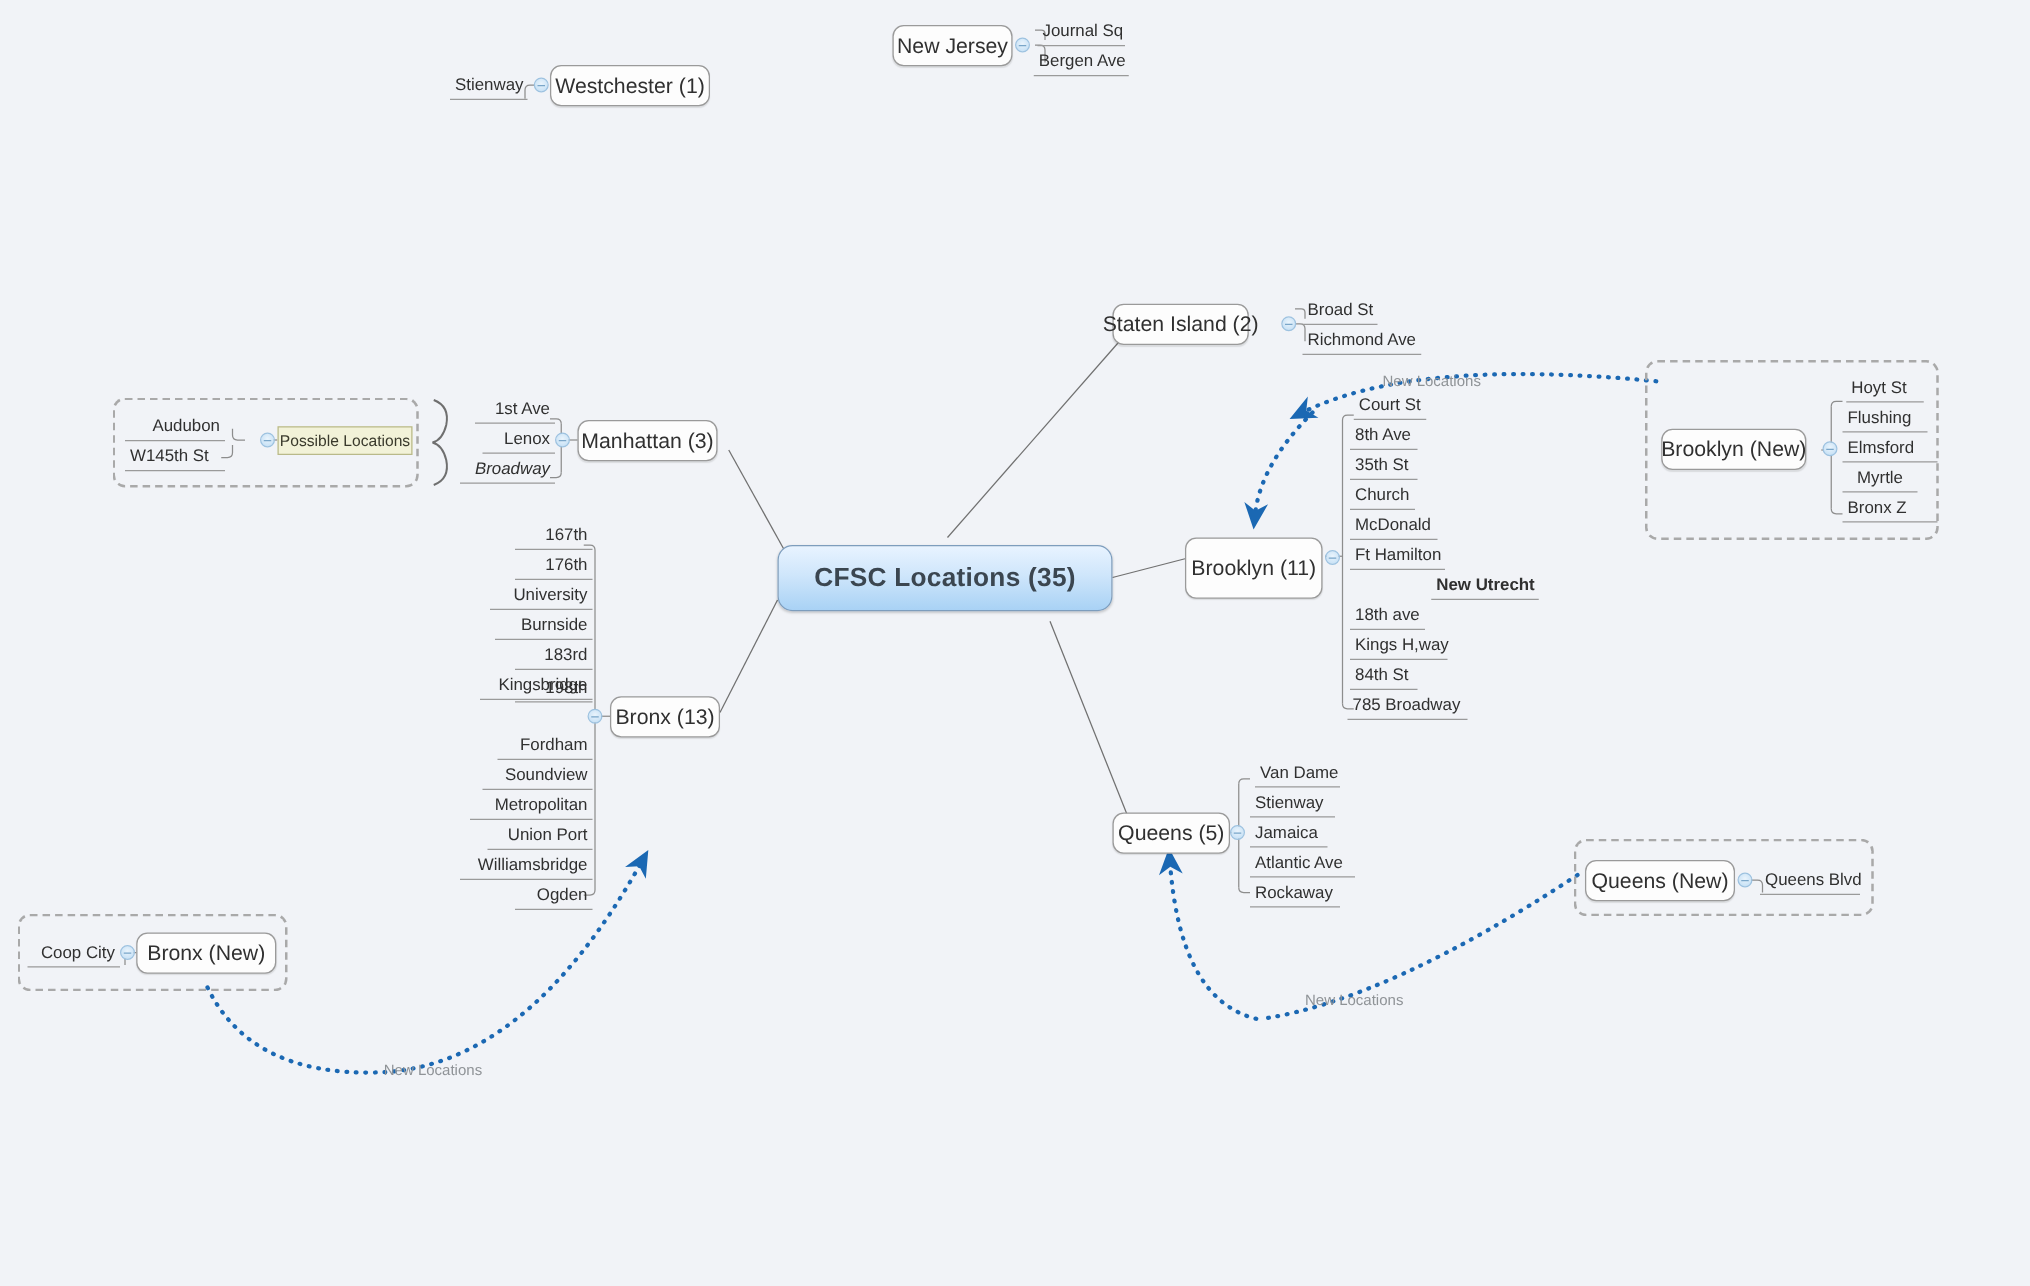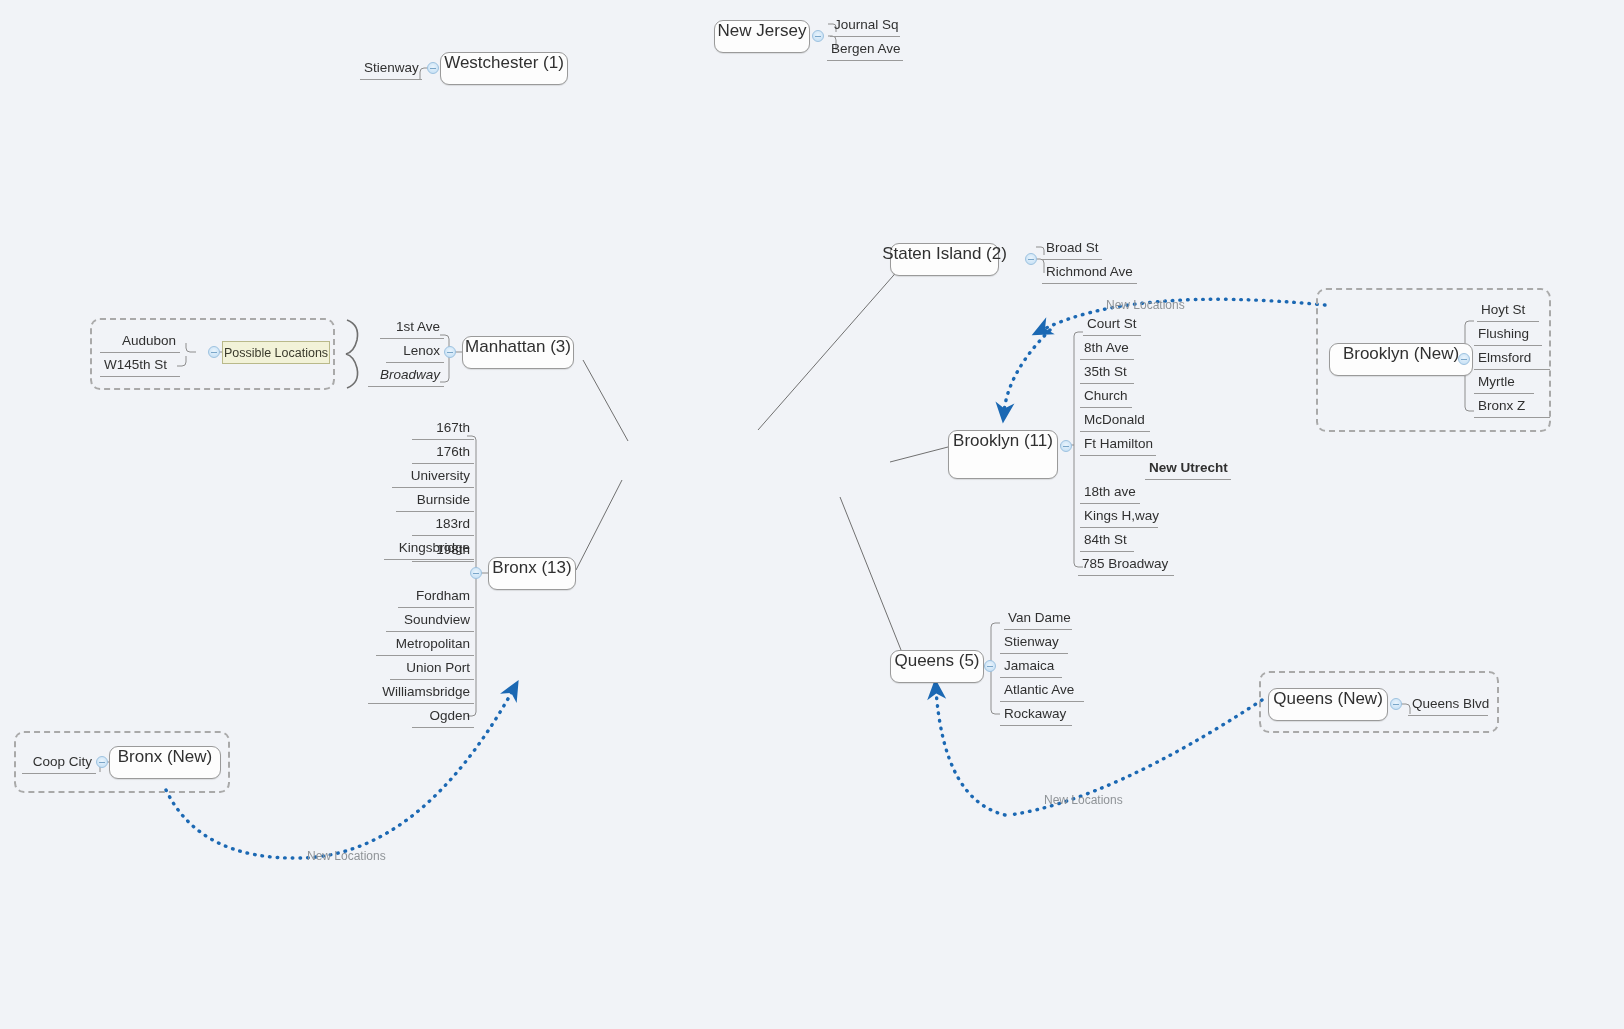--- a/index.html
+++ b/index.html
@@ -27,21 +27,21 @@
   }
 
   
   .topic{
     position:absolute;
     box-sizing:border-box;
     border:1px solid #9a9a9a;
     border-radius:9px;
     background:#fdfdfd;
     box-shadow:0 1px 1px rgba(0,0,0,.10);
-    display:flex;align-items:flex-start;justify-content:center;
+    display:flex;align-items:center;justify-content:center;
     font-size:17px;color:#303030;
     white-space:nowrap;
     padding:0 10px;
   }
 
   
   .leaf{
     position:absolute;
     box-sizing:border-box;
     border-bottom:1px solid #9a9a9a;
@@ -187,20 +187,23 @@
       <path d="M166,790 Q200,860 300,858"></path>
       <path d="M300,858 Q420,856 513,690" marker-end="url(#arrhead)"></path>
     </g>
   </svg>
 
   <div class="boundary" style="left:90px;top:318px;width:245px;height:72px;"></div>
   <div class="boundary" style="left:1316px;top:288px;width:235px;height:144px;"></div>
   <div class="boundary" style="left:1259px;top:671px;width:240px;height:62px;"></div>
   <div class="boundary" style="left:14px;top:731px;width:216px;height:62px;"></div>
 
+  <div class="central" style="left:622px;top:436px;width:268px;height:53px;">
+    <span>CFSC Locations (35)</span>
+  </div>
 
   <div class="topic" style="left:890px;top:243px;width:109px;height:33px;">
     <span>Staten Island (2)</span>
   </div>
   <div class="handle" style="left:1025px;top:253px;"></div>
   <div class="leaf l" style="left:1042px;top:238px;width:60px;">Broad St</div>
   <div class="leaf l" style="left:1042px;top:262px;width:95px;">Richmond Ave</div>
 
   <div class="topic" style="left:948px;top:430px;width:110px;height:49px;">
     <span>Brooklyn (11)</span>
@@ -267,28 +270,28 @@
   <div class="handle" style="left:427px;top:62px;"></div>
   <div class="leaf r" style="left:360px;top:58px;width:62px;">Stienway</div>
 
   <div class="topic" style="left:714px;top:20px;width:96px;height:33px;">
     <span>New Jersey</span>
   </div>
   <div class="handle" style="left:812px;top:30px;"></div>
   <div class="leaf l" style="left:830px;top:15px;width:70px;">Journal Sq</div>
   <div class="leaf l" style="left:827px;top:39px;width:76px;">Bergen Ave</div>
 
-  <div class="topic" style="left:1329px;top:343px;width:144px;height:33px;">
+  <div class="topic" style="left:1329px;top:343px;width:116px;height:33px;">
     <span>Brooklyn (New)</span>
   </div>
   <div class="handle" style="left:1458px;top:353px;"></div>
   <div class="leaf l" style="left:1477px;top:300px;width:62px;">Hoyt St</div>
   <div class="leaf l" style="left:1474px;top:324px;width:68px;">Flushing</div>
   <div class="leaf l" style="left:1474px;top:348px;width:76px;">Elmsford</div>
-  <div class="leaf l" style="left:1474px;top:372px;width:60px;">Myrtle</div>
+  <div class="leaf l" style="left:1474px;top:372px;width:60px;text-align:center;">Myrtle</div>
   <div class="leaf l" style="left:1474px;top:396px;width:76px;">Bronx Z</div>
 
   <div class="topic" style="left:1268px;top:688px;width:120px;height:33px;">
     <span>Queens (New)</span>
   </div>
   <div class="handle" style="left:1390px;top:698px;"></div>
   <div class="leaf l" style="left:1408px;top:694px;width:80px;">Queens Blvd</div>
 
   <div class="topic" style="left:109px;top:746px;width:112px;height:33px;">
     <span>Bronx (New)</span>

